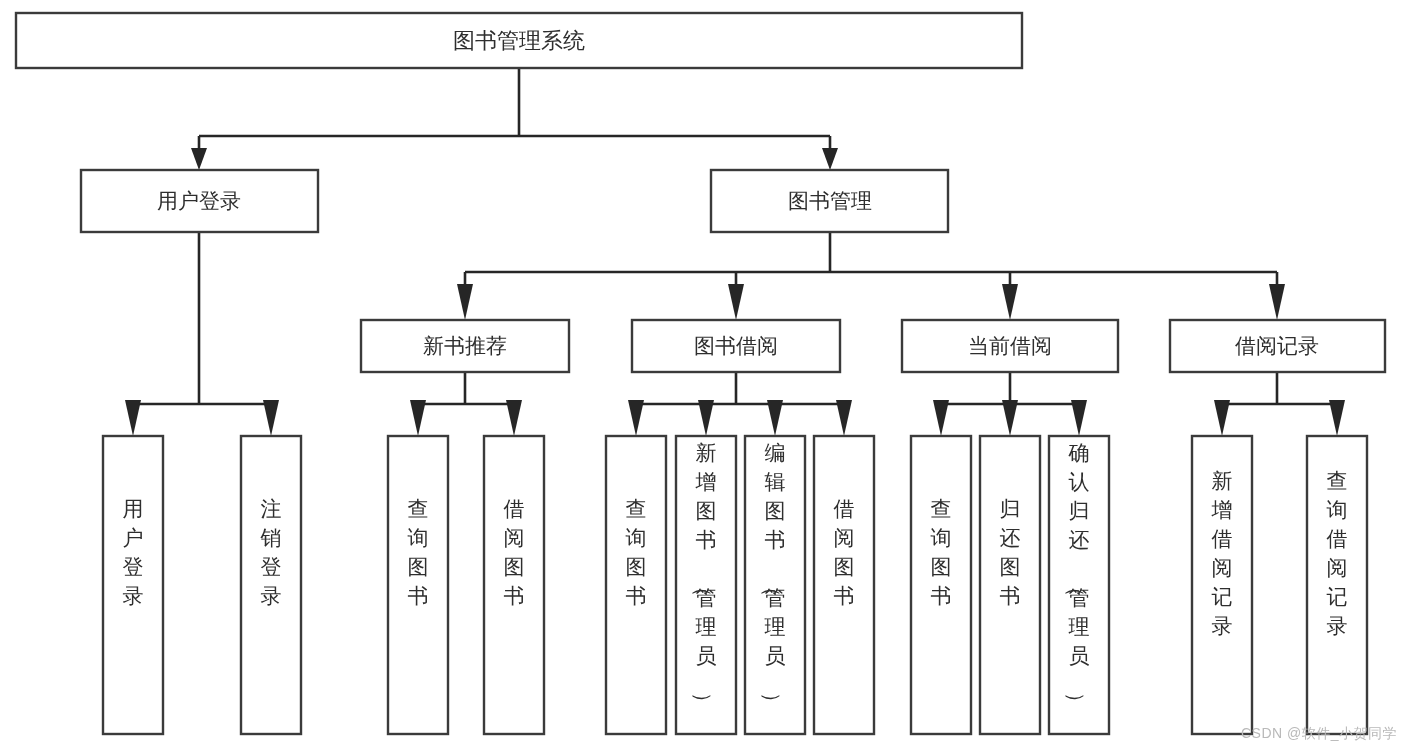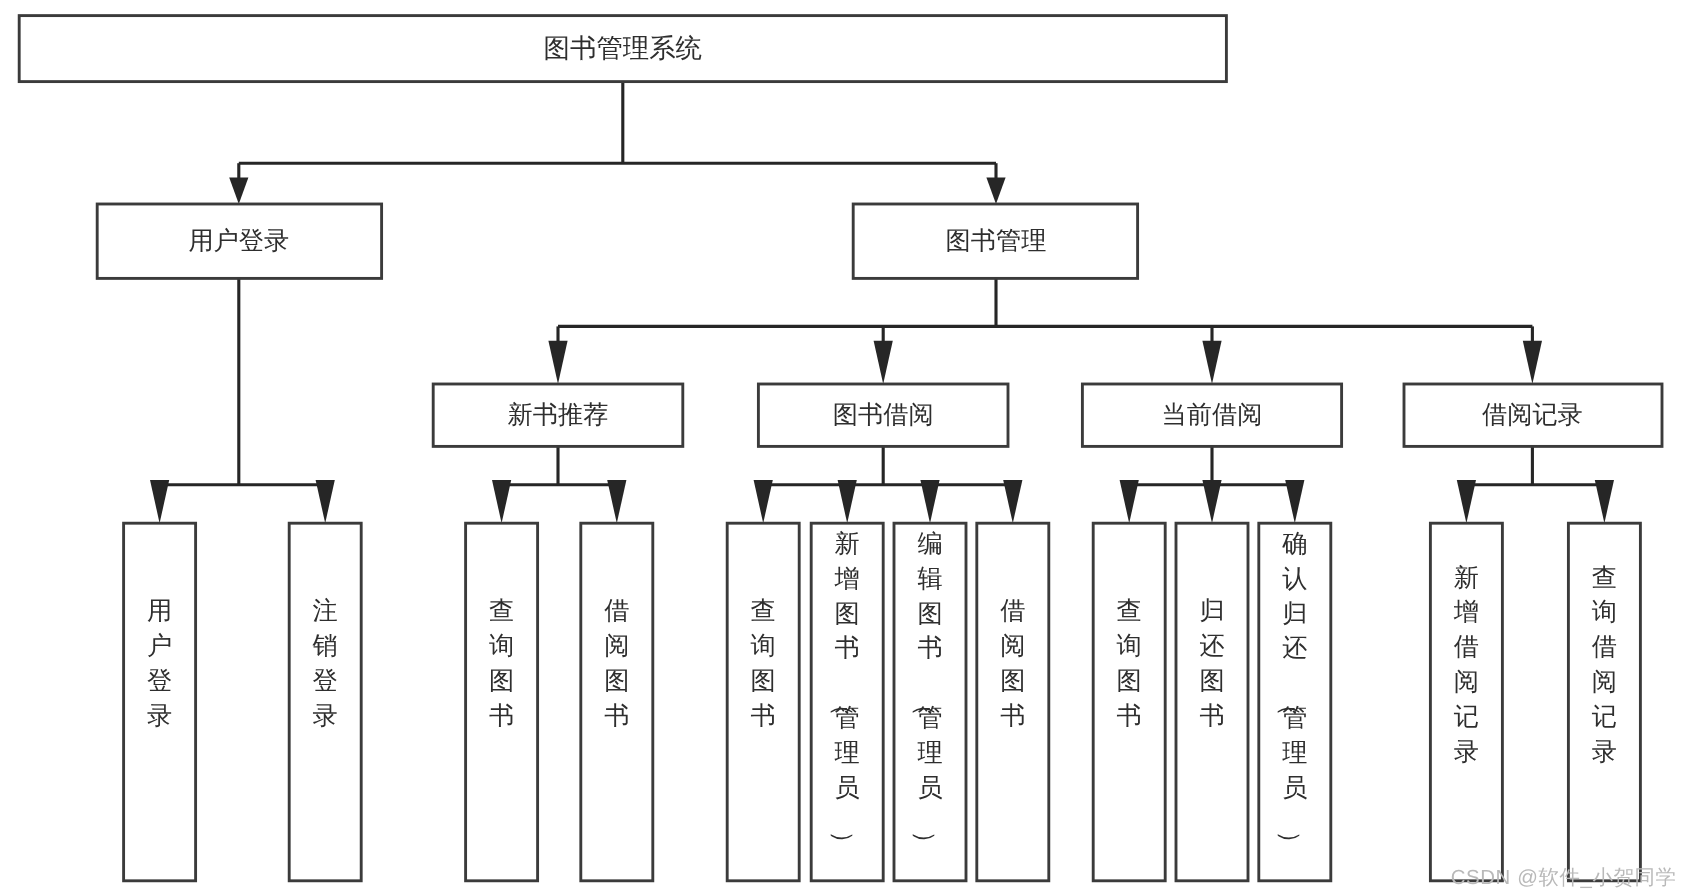--- a/index.html
+++ b/index.html
@@ -49,21 +49,21 @@
   }
   .arrow-head {
     fill: #262626;
     stroke: none;
   }
   .watermark {
     position: absolute;
     right: 8px;
     bottom: 4px;
     font-family: "Liberation Sans", "DejaVu Sans", sans-serif;
-    font-size: 17px;
+    font-size: 14px;
     color: #b9b9b9;
     letter-spacing: 0.5px;
     white-space: nowrap;
     pointer-events: none;
   }
 </style>
 </head>
 <body>
 
 <svg id="canvas" viewBox="0 0 1405 747">

